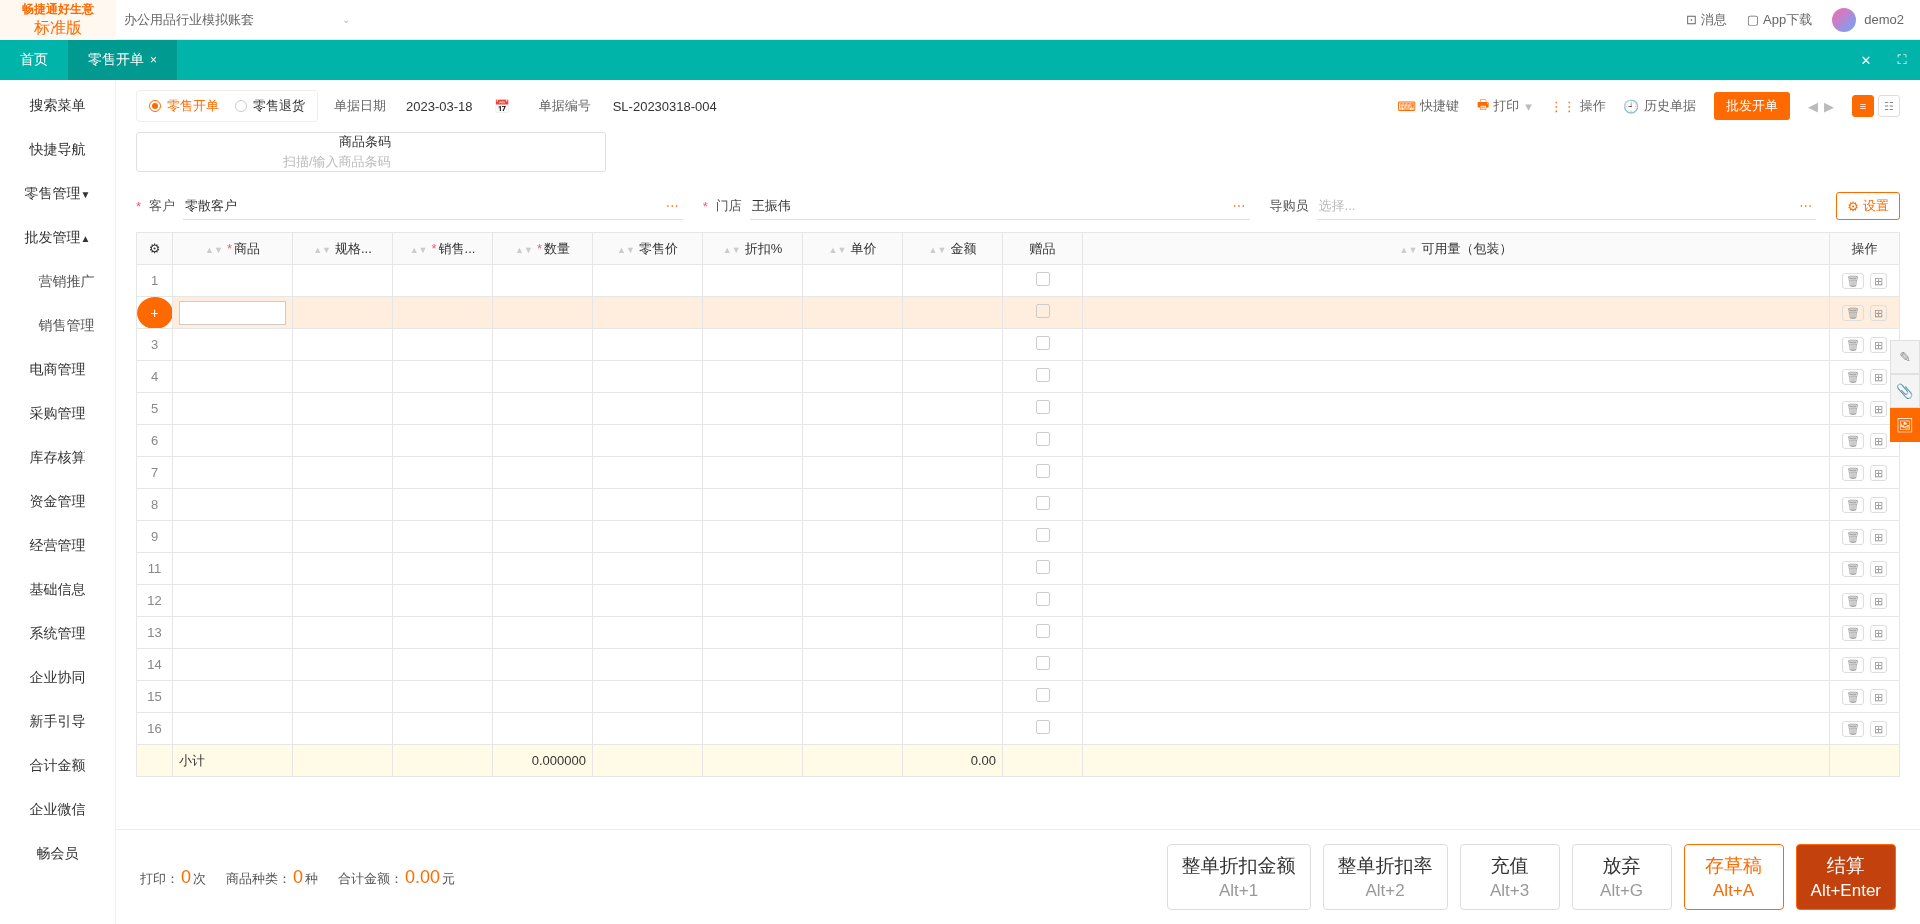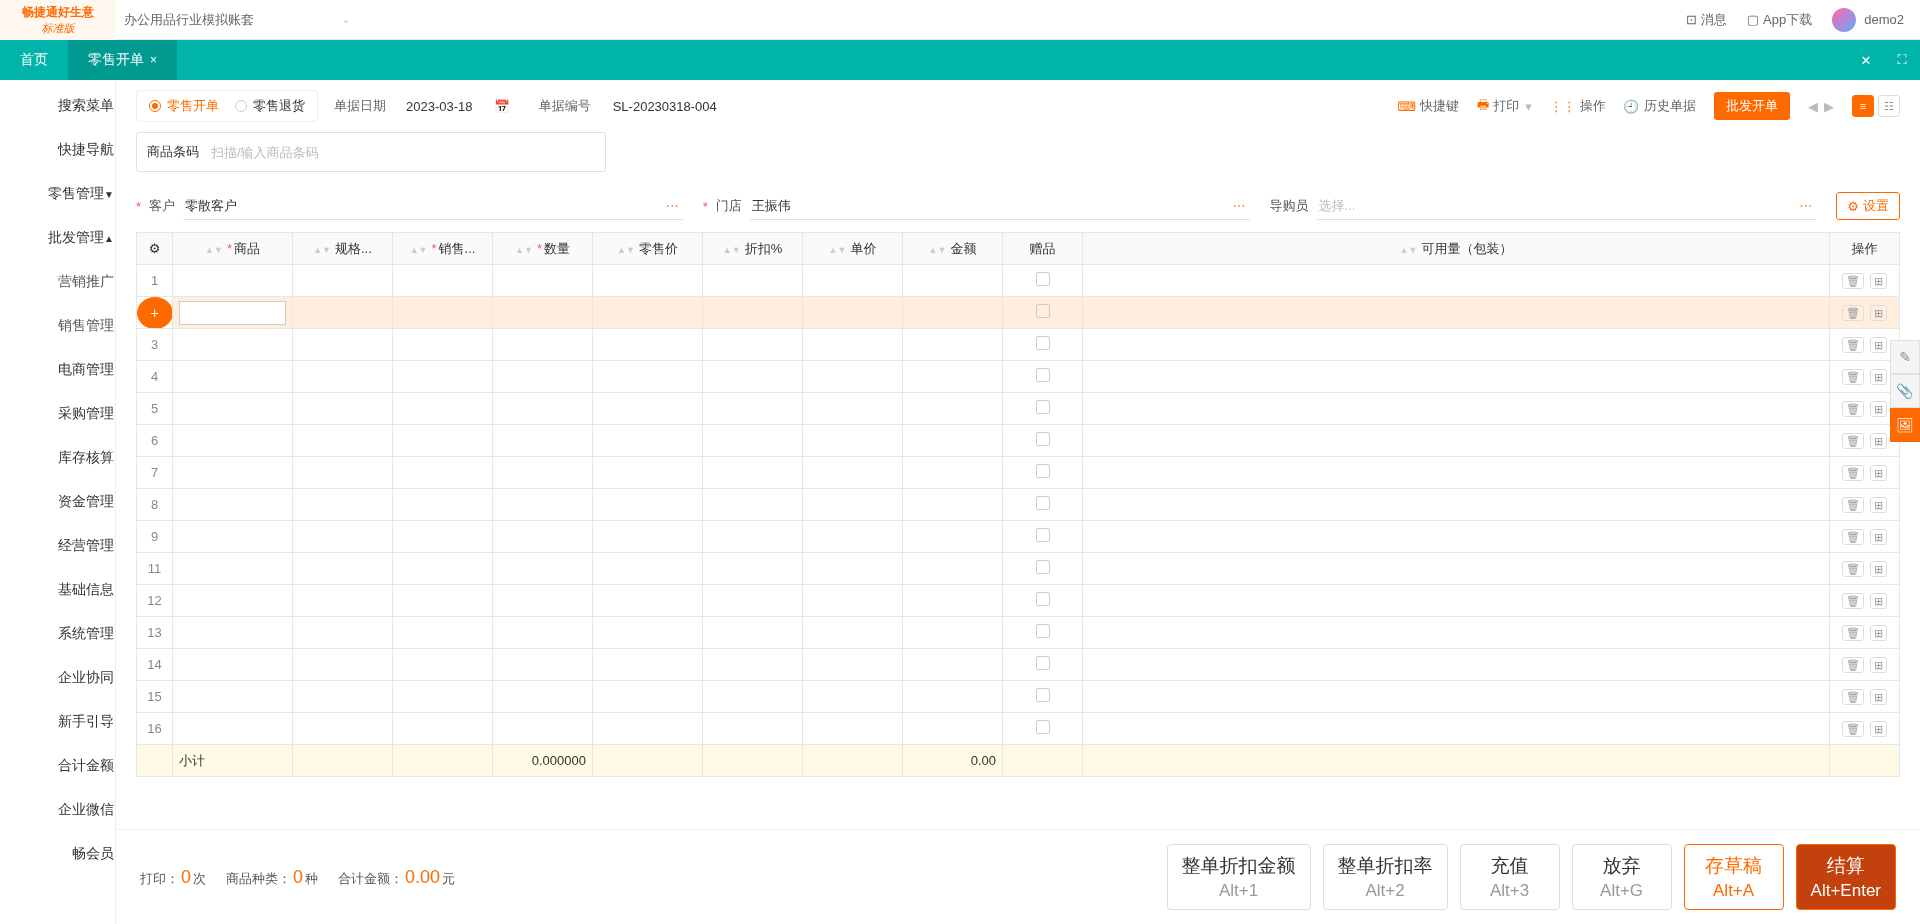--- a/index.html
+++ b/index.html
@@ -3,40 +3,40 @@
 <meta charset="utf-8">
 <style>
 * { box-sizing: border-box; margin: 0; padding: 0; }
 body { font-family: -apple-system, "Microsoft YaHei", sans-serif; font-size: 13px; color: #333; background: #fff; overflow: hidden; }
 .app { display: flex; flex-direction: column; height: 924px; width: 1920px; }
 
 
 .top-header { height: 40px; display: flex; align-items: center; border-bottom: 1px solid #e8e8e8; padding: 0 16px 0 0; }
 .logo-box { width: 116px; height: 40px; display: flex; flex-direction: column; align-items: center; justify-content: center; background: #fff8f0; }
 .logo-text { color: #ff6a00; font-size: 12px; font-weight: bold; }
-.logo-sub { color: #ff6a00; font-size: 11px; font-style: italic; }
+.logo-sub { color: #ff6a00; font-size: 16px; }
 .account-select { margin-left: 8px; color: #666; font-size: 13px; display: flex; align-items: center; gap: 28px; }
 .chev-down { color: #bbb; font-size: 10px; margin-left: 60px; }
 .header-right { margin-left: auto; display: flex; align-items: center; gap: 20px; color: #666; }
 .header-item { display: flex; align-items: center; gap: 4px; cursor: pointer; }
 .avatar { width: 24px; height: 24px; border-radius: 50%; background: linear-gradient(135deg,#f6a,#6af); }
 .user-name { margin-left: 4px; }
 
 
 .tabs-row { height: 40px; background: #00b4aa; display: flex; align-items: center; color: #fff; position: relative; }
 .tab { padding: 0 20px; height: 40px; display: flex; align-items: center; cursor: pointer; font-size: 14px; }
 .tab.active { background: #009a90; }
 .tab-close { margin-left: 6px; font-size: 12px; }
 .tabs-right { margin-left: auto; display: flex; }
 .tabs-icon { width: 36px; height: 40px; display: flex; align-items: center; justify-content: center; cursor: pointer; }
 
 
 .body-row { display: flex; flex: 1; min-height: 0; }
 .sidebar { width: 116px; background: #fff; border-right: 1px solid #eee; overflow-y: auto; padding-top: 4px; }
-.side-item { height: 44px; display: flex; align-items: center; padding: 0 1px; cursor: pointer; color: #333; font-size: 14px; justify-content: flex-end; }
+.side-item { height: 44px; display: flex; align-items: center; padding: 0 12px; cursor: pointer; color: #333; font-size: 14px; justify-content: center; }
 .side-sub { padding-left: 30px; color: #555; }
 .side-caret { color: #333; font-size: 10px; }
 
 
 .main { flex: 1; display: flex; flex-direction: column; min-width: 0; position: relative; }
 
 
 .doc-toolbar { display: flex; align-items: center; padding: 10px 20px 6px; gap: 16px; }
 .radio-group { display: flex; gap: 16px; border: 1px solid #eee; border-radius: 4px; padding: 6px 12px; }
 .radio-opt { display: flex; align-items: center; gap: 6px; cursor: pointer; }
@@ -53,21 +53,21 @@
 .tool-link { display: flex; align-items: center; gap: 4px; cursor: pointer; font-size: 13px; }
 .tool-link .ico { color: #ff6a00; }
 .batch-btn { background: #ff6a00; color: #fff; padding: 5px 12px; border-radius: 3px; cursor: pointer; }
 .nav-arrows { display: flex; gap: 6px; color: #bbb; }
 .view-toggles { display: flex; gap: 4px; }
 .vt { width: 22px; height: 22px; border: 1px solid #ddd; display:flex; align-items:center; justify-content:center; border-radius: 3px; font-size: 11px; color:#888; }
 .vt.active { background: #ff6a00; border-color:#ff6a00; color:#fff; }
 
 
 .barcode-row { padding: 4px 20px 16px; display: flex; align-items: center; }
-.barcode-box { border: 1px solid #e0e0e0; border-radius: 3px; display: flex; align-items: center; padding: 0 10px; width: 470px; height: 40px; }
+.barcode-box { border: 1px solid #e0e0e0; border-radius: 3px; display: flex; align-items: center; padding: 0 10px; width: 470px; height: 40px; flex-direction: column; }
 .barcode-label { color: #333; margin-right: 12px; }
 .barcode-input { border: none; outline: none; flex: 1; font-size: 13px; color: #333; }
 .barcode-input::placeholder { color: #bbb; }
 
 
 .form-row { padding: 4px 20px 12px; display: flex; align-items: center; gap: 20px; }
 .form-field { display: flex; align-items: center; gap: 8px; flex: 1; }
 .form-field .req { color: #f56; }
 .form-field label { color: #555; }
 .input-underline { flex: 1; border-bottom: 1px solid #e0e0e0; padding: 4px 2px; color: #333; display: flex; align-items: center; }

